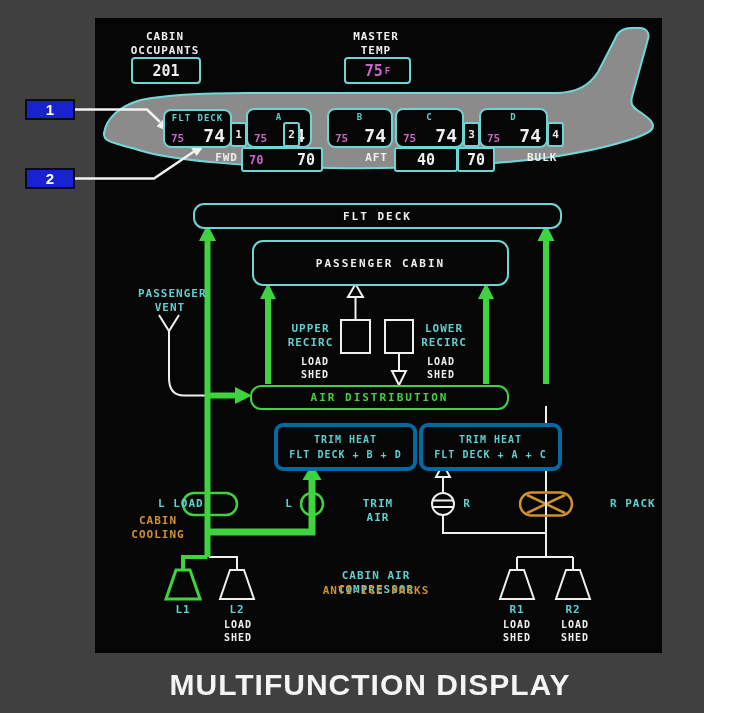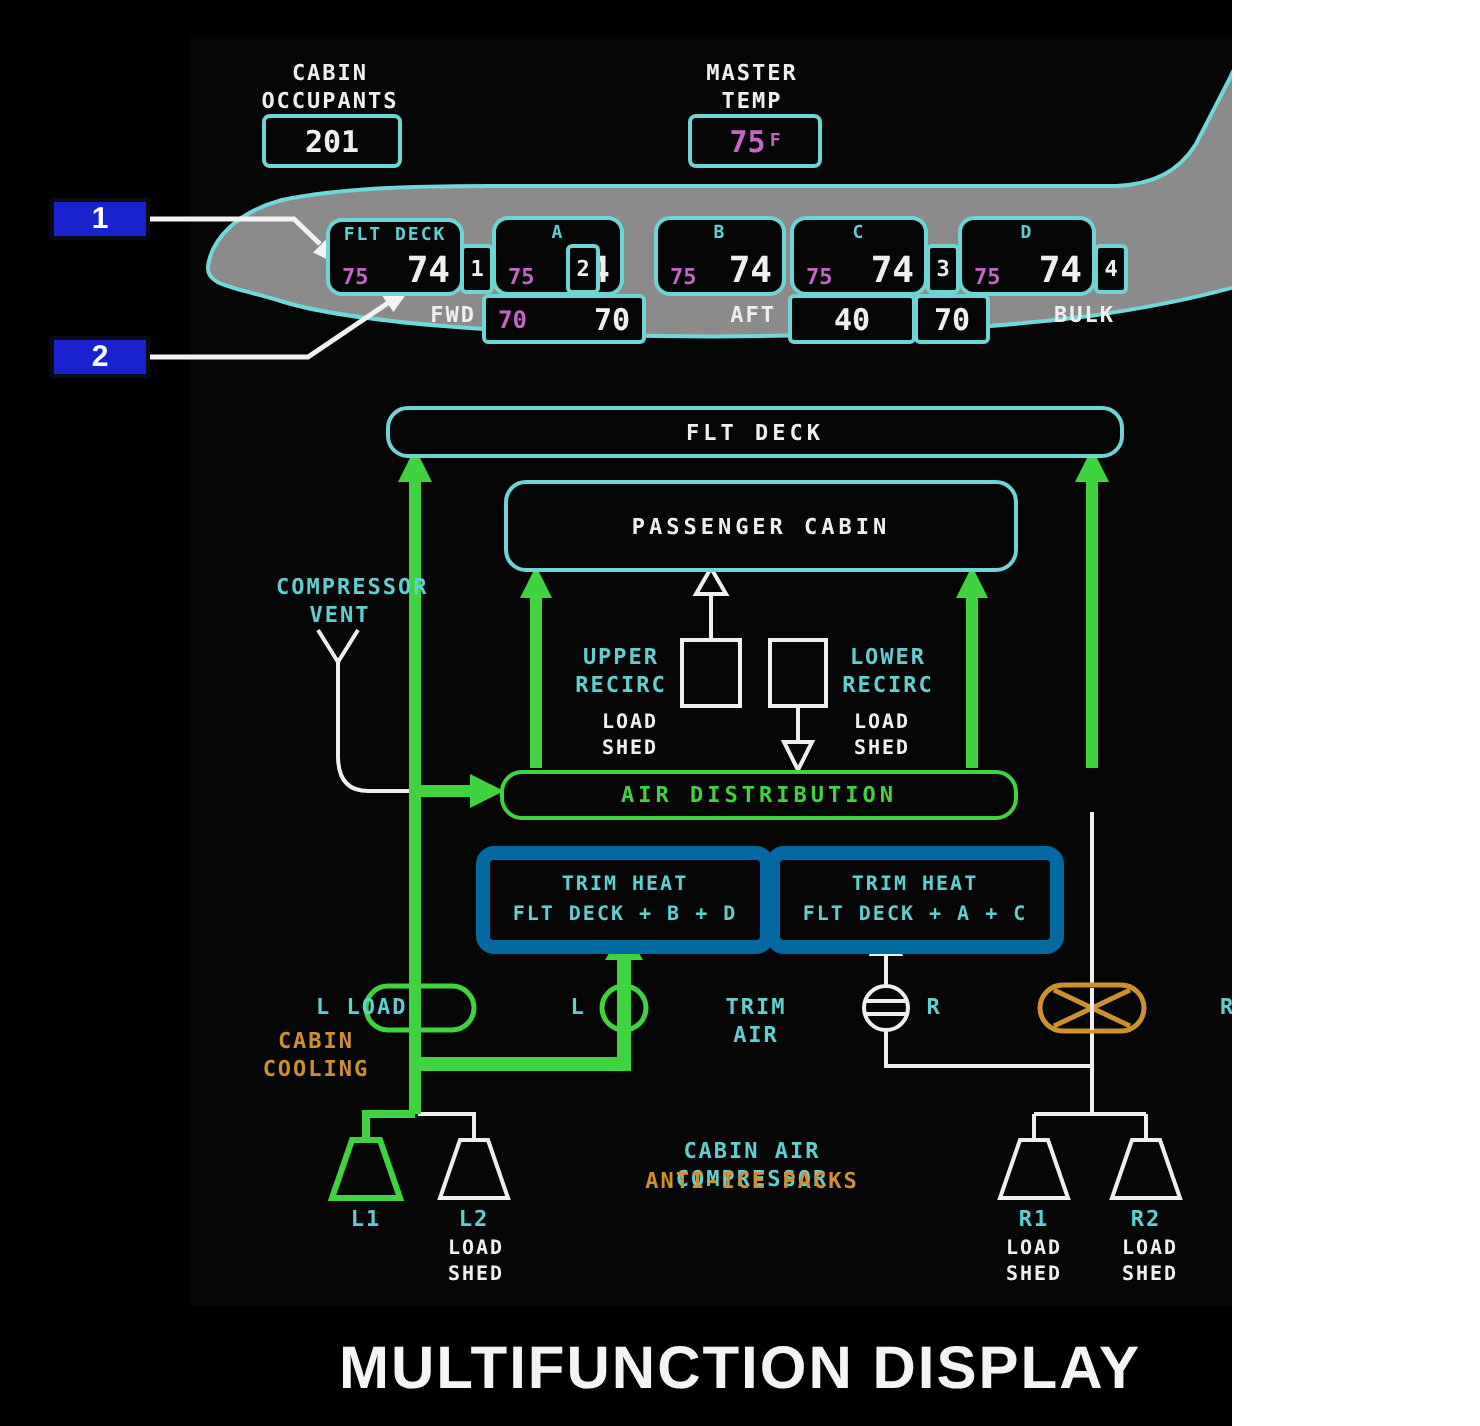--- a/index.html
+++ b/index.html
@@ -1,16 +1,16 @@
 <!DOCTYPE html>
 <html><head>
 <meta charset="utf-8">
 <style>
   html,body{margin:0;padding:0;}
-  .stage{position:relative;width:616px;height:713px;background:#000000;overflow:hidden;
+  .stage{position:relative;width:704px;height:713px;background:#404040;overflow:hidden;
          font-family:"DejaVu Sans Mono",monospace;font-weight:bold;}
   .panel{position:absolute;left:95px;top:18px;width:567px;height:635px;background:#060606;}
   svg.lines{position:absolute;left:0;top:0;pointer-events:none;}
   .lbl{position:absolute;text-align:center;line-height:1.25;letter-spacing:1px;}
   .cyan{color:#5FCFCF;}
   .white{color:#EFEFEF;}
   .mag{color:#C566C5;}
   .amber{color:#CF9030;}
   .f11{font-size:11px;}
   .f10{font-size:10px;}
@@ -24,23 +24,23 @@
   .zvals{display:flex;justify-content:space-between;align-items:flex-end;padding:0 5px 2px 6px;flex:1;}
   .zsel{font-size:11px;color:#C566C5;line-height:1;}
   .zact{font-size:18px;color:#EFEFEF;line-height:0.9;}
   .divbox{position:absolute;border:2px solid #6FD4D4;border-radius:3px;background:#060606;
         display:flex;align-items:center;justify-content:center;font-size:11px;color:#EFEFEF;}
   .cargo{position:absolute;border:2px solid #6FD4D4;border-radius:3px;background:#060606;
         display:flex;align-items:center;}
   .bar{position:absolute;border:2px solid #6FD4D4;border-radius:11px;background:#060606;
        display:flex;align-items:center;justify-content:center;font-size:11px;color:#EFEFEF;letter-spacing:2px;}
   .bar.gr{border-color:#3FD43F;color:#3FD43F;text-align:center;}
-  .trim{position:absolute;border:7px solid #0369a1;border-radius:9px;background:#060606;
+  .trim{position:absolute;border:4px solid #0369a1;border-radius:9px;background:#060606;
         display:flex;flex-direction:column;align-items:center;justify-content:center;
-        font-size:10px;color:#5FCFCF;letter-spacing:1px;line-height:1.55;}
+        font-size:10px;color:#5FCFCF;letter-spacing:1px;line-height:1.55;margin-left:36px;}
   .callout{position:absolute;width:50px;height:21px;background:#1822CF;border:2px solid #0B0B14;
         box-sizing:border-box;display:flex;align-items:center;justify-content:center;
         font-family:"Liberation Sans",sans-serif;font-weight:bold;font-size:15px;color:#FFFFFF;}
   .caption{position:absolute;left:0;top:668px;width:740px;text-align:center;
         font-family:"Liberation Sans",sans-serif;font-weight:bold;font-size:30px;
         color:#F4F4F4;letter-spacing:1px;}
 </style>
 </head>
 <body>
 
@@ -206,21 +206,21 @@
   <div class="lbl white f11 left" style="left:499px;top:151px;width:40px;"><span>BULK</span></div>
 
   <div class="bar" style="left:193px;top:203px;width:365px;height:22px;">
     <span>FLT DECK</span>
   </div>
   <div class="bar" style="left:252px;top:240px;width:253px;height:42px;">
     <span>PASSENGER CABIN</span>
   </div>
 
   <div class="lbl cyan f11" style="left:138px;top:287px;width:64px;">
-    <div>COMPRESSOR</div>
+    <div>PASSENGER</div>
     <div>VENT</div>
   </div>
 
   <div class="lbl cyan f11" style="left:283px;top:322px;width:55px;">
     <div>UPPER</div>
     <div>RECIRC</div>
   </div>
   <div class="lbl white f10" style="left:284px;top:356px;width:62px;">
     <span>LOAD SHED</span>
   </div>

